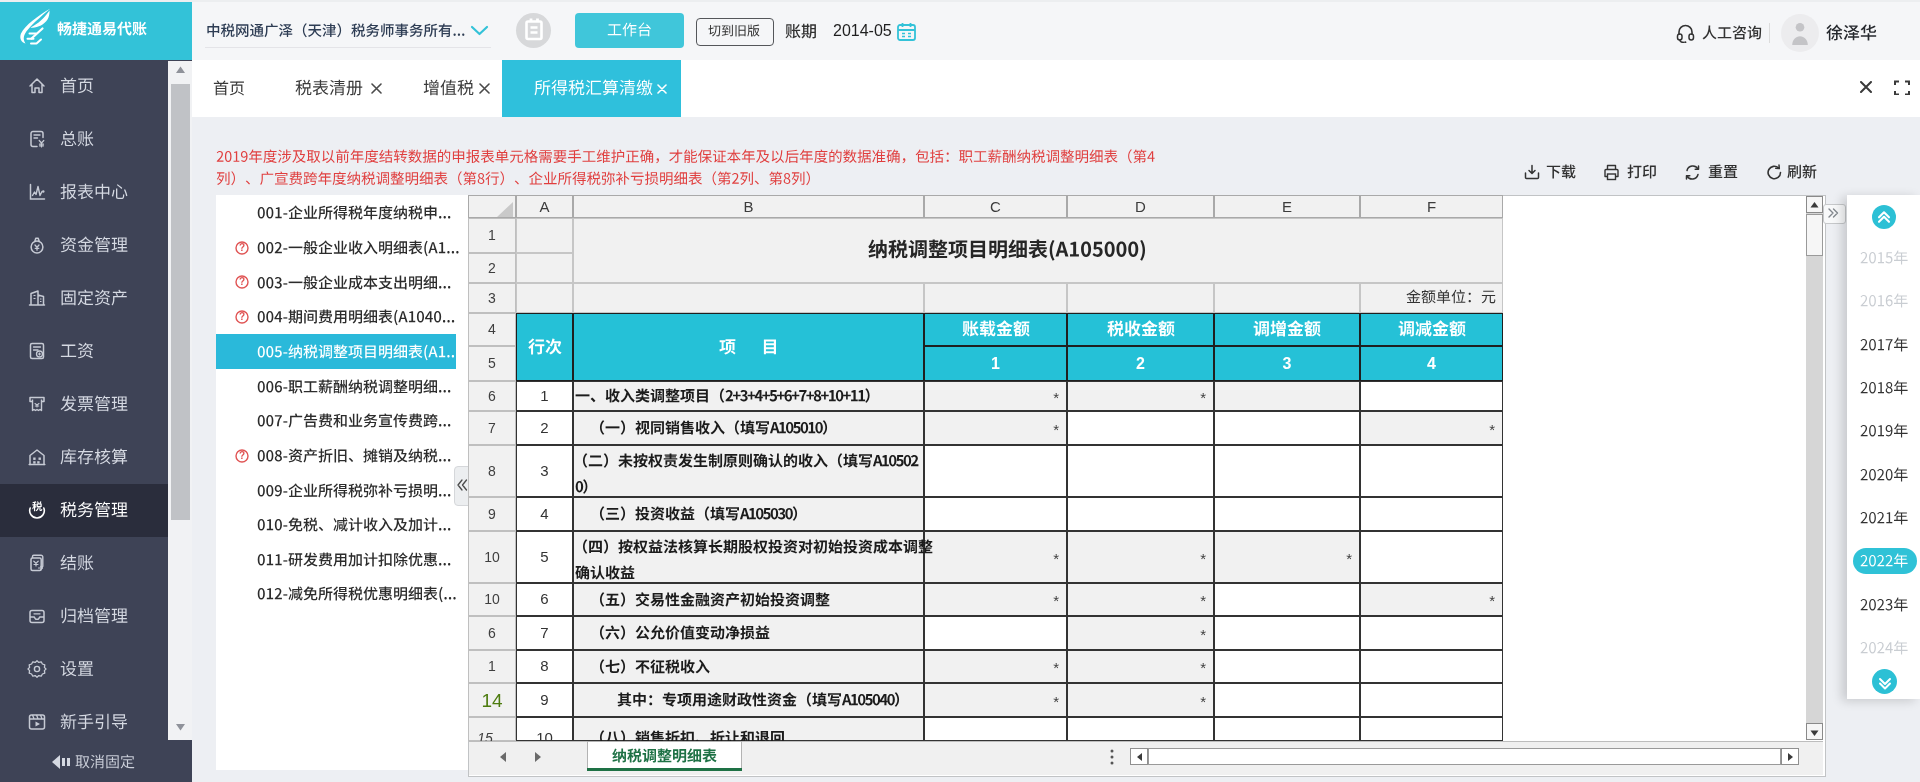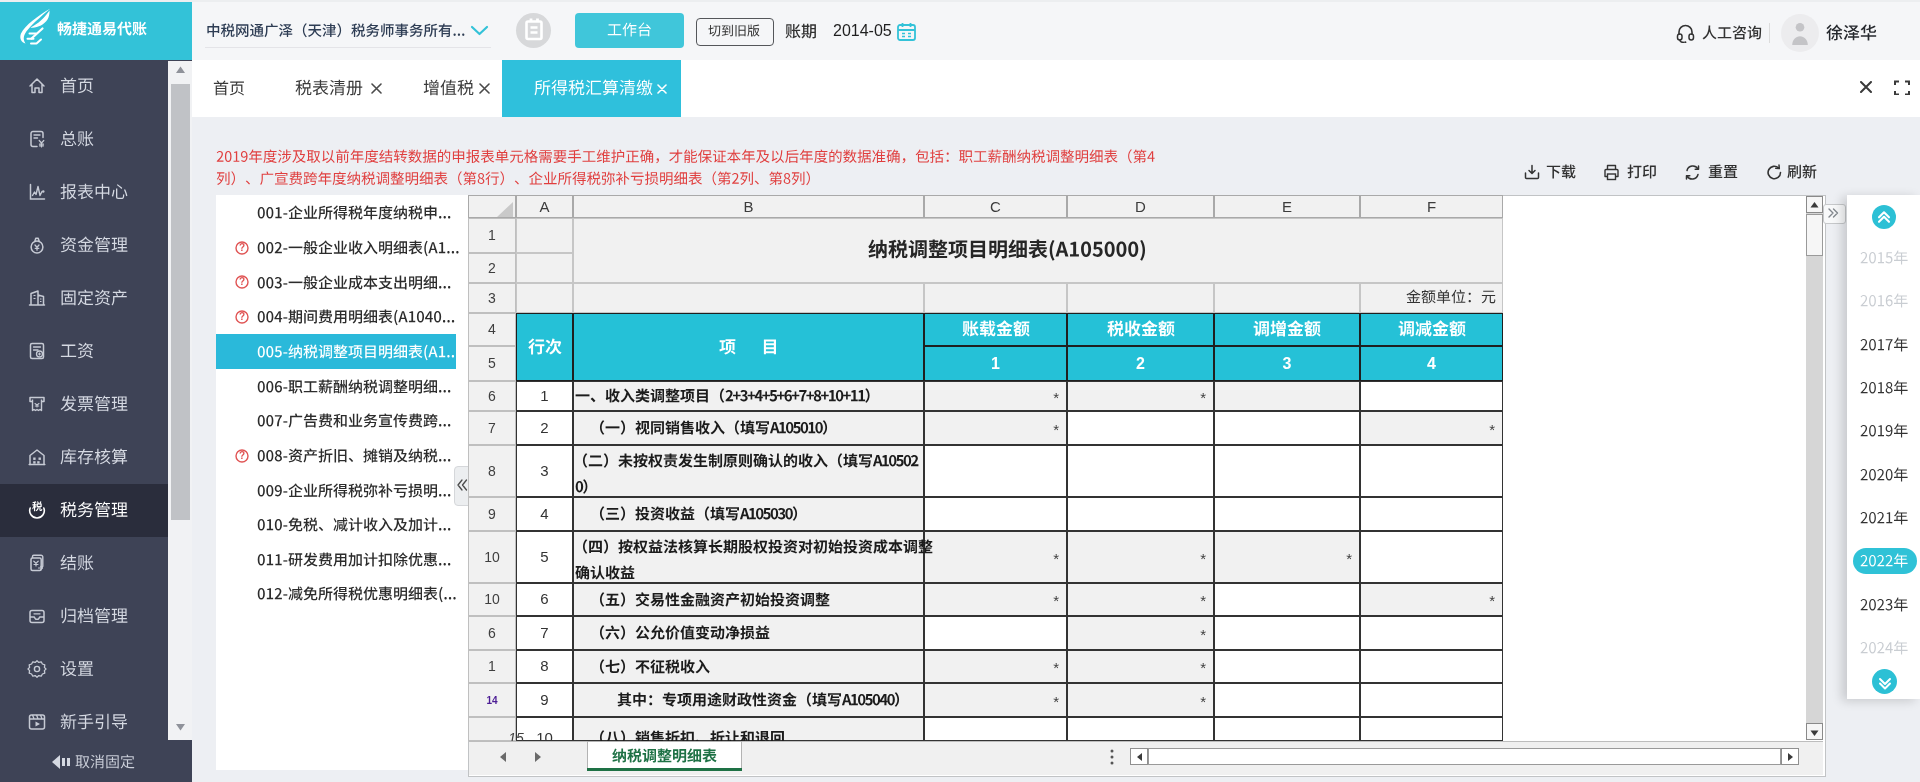--- a/index.html
+++ b/index.html
@@ -1152,23 +1152,23 @@
 <div style="position:absolute;top:503.5px;font-family:'Liberation Sans',sans-serif;font-size:14px;color:#3f3f3f;font-weight:normal;line-height:21px;z-index:4;white-space:pre;left:492.0px;transform:translateX(-50%);">9</div>
 <div style="position:absolute;left:468.0px;top:531.0px;width:48.0px;height:52.0px;z-index:3;background:#f1f1f1;border:1px solid #bfbfbf;box-sizing:border-box;"></div>
 <div style="position:absolute;top:546.5px;font-family:'Liberation Sans',sans-serif;font-size:14px;color:#3f3f3f;font-weight:normal;line-height:21px;z-index:4;white-space:pre;left:492.0px;transform:translateX(-50%);">10</div>
 <div style="position:absolute;left:468.0px;top:583.0px;width:48.0px;height:33.0px;z-index:3;background:#f1f1f1;border:1px solid #bfbfbf;box-sizing:border-box;"></div>
 <div style="position:absolute;top:589.0px;font-family:'Liberation Sans',sans-serif;font-size:14px;color:#3f3f3f;font-weight:normal;line-height:21px;z-index:4;white-space:pre;left:492.0px;transform:translateX(-50%);">10</div>
 <div style="position:absolute;left:468.0px;top:616.0px;width:48.0px;height:34.0px;z-index:3;background:#f1f1f1;border:1px solid #bfbfbf;box-sizing:border-box;"></div>
 <div style="position:absolute;top:622.5px;font-family:'Liberation Sans',sans-serif;font-size:14px;color:#3f3f3f;font-weight:normal;line-height:21px;z-index:4;white-space:pre;left:492.0px;transform:translateX(-50%);">6</div>
 <div style="position:absolute;left:468.0px;top:650.0px;width:48.0px;height:33.0px;z-index:3;background:#f1f1f1;border:1px solid #bfbfbf;box-sizing:border-box;"></div>
 <div style="position:absolute;top:656.0px;font-family:'Liberation Sans',sans-serif;font-size:14px;color:#3f3f3f;font-weight:normal;line-height:21px;z-index:4;white-space:pre;left:492.0px;transform:translateX(-50%);">1</div>
 <div style="position:absolute;left:468.0px;top:683.0px;width:48.0px;height:34.0px;z-index:3;background:#f1f1f1;border:1px solid #bfbfbf;box-sizing:border-box;"></div>
-<div style="position:absolute;top:689.5px;font-family:'Liberation Sans',sans-serif;font-size:10px;color:#4c1d95;font-weight:bold;line-height:21px;z-index:4;white-space:pre;left:492.0px;transform:translateX(-50%);">14</div>
+<div style="position:absolute;top:689.5px;font-family:'Liberation Sans',sans-serif;font-size:19px;color:#4d7c0f;font-weight:normal;line-height:21px;z-index:4;white-space:pre;left:492.0px;transform:translateX(-50%);">14</div>
 <div style="position:absolute;left:468.0px;top:717.0px;width:48.0px;height:24.0px;z-index:3;background:#f1f1f1;border:1px solid #bfbfbf;box-sizing:border-box;"></div>
-<div style="position:absolute;top:727.5px;font-family:'Liberation Sans',sans-serif;font-size:14px;color:#3f3f3f;font-weight:normal;line-height:21px;z-index:4;white-space:pre;left:516px;transform:translateX(-50%);font-style:italic;">15</div>
+<div style="position:absolute;top:727.5px;font-family:'Liberation Sans',sans-serif;font-size:14px;color:#3f3f3f;font-weight:normal;line-height:21px;z-index:4;white-space:pre;left:485px;transform:translateX(-50%);font-style:italic;">15</div>
 <div style="position:absolute;left:516.0px;top:218.0px;width:57.0px;height:35.0px;z-index:2;background:#f1f1f1;border:1px solid #c6c6c6;box-sizing:border-box;"></div>
 <div style="position:absolute;left:516.0px;top:253.0px;width:57.0px;height:30.0px;z-index:2;background:#f1f1f1;border:1px solid #c6c6c6;box-sizing:border-box;"></div>
 <div style="position:absolute;left:516.0px;top:283.0px;width:57.0px;height:30.0px;z-index:2;background:#f1f1f1;border:1px solid #c6c6c6;box-sizing:border-box;"></div>
 <div style="position:absolute;left:573.0px;top:218.0px;width:930.0px;height:65.0px;z-index:2;background:#f1f1f1;border:1px solid #c6c6c6;box-sizing:border-box;"></div>
 <div style="position:absolute;left:573.0px;top:283.0px;width:351.0px;height:30.0px;z-index:2;background:#f1f1f1;border:1px solid #c6c6c6;box-sizing:border-box;"></div>
 <div style="position:absolute;left:924.0px;top:283.0px;width:143.0px;height:30.0px;z-index:2;background:#f1f1f1;border:1px solid #c6c6c6;box-sizing:border-box;"></div>
 <div style="position:absolute;left:1067.0px;top:283.0px;width:147.0px;height:30.0px;z-index:2;background:#f1f1f1;border:1px solid #c6c6c6;box-sizing:border-box;"></div>
 <div style="position:absolute;left:1214.0px;top:283.0px;width:146.0px;height:30.0px;z-index:2;background:#f1f1f1;border:1px solid #c6c6c6;box-sizing:border-box;"></div>
 <div style="position:absolute;left:1360.0px;top:283.0px;width:143.0px;height:30.0px;z-index:2;background:#f1f1f1;border:1px solid #c6c6c6;box-sizing:border-box;"></div>
 <div style="position:absolute;left:867.6px;top:238.7px;z-index:5"><svg width="278.7" height="25.0" viewBox="0 0 278.7 25.0" style="overflow:visible">

